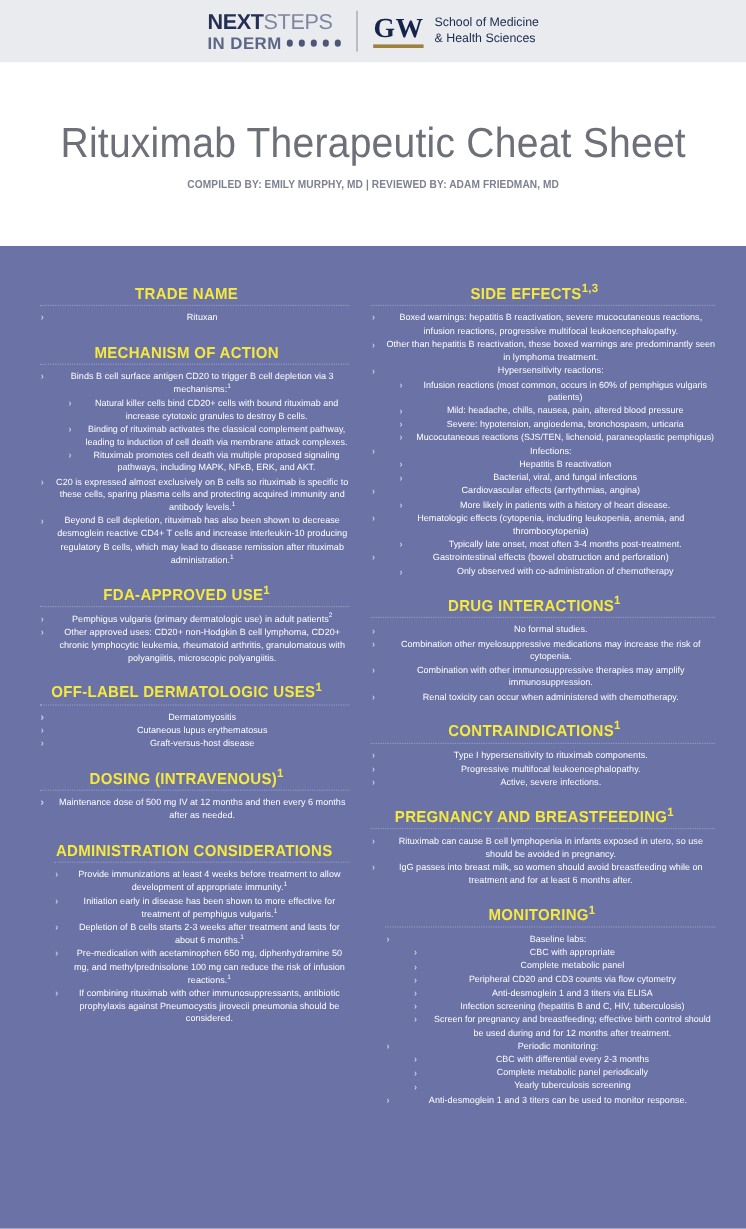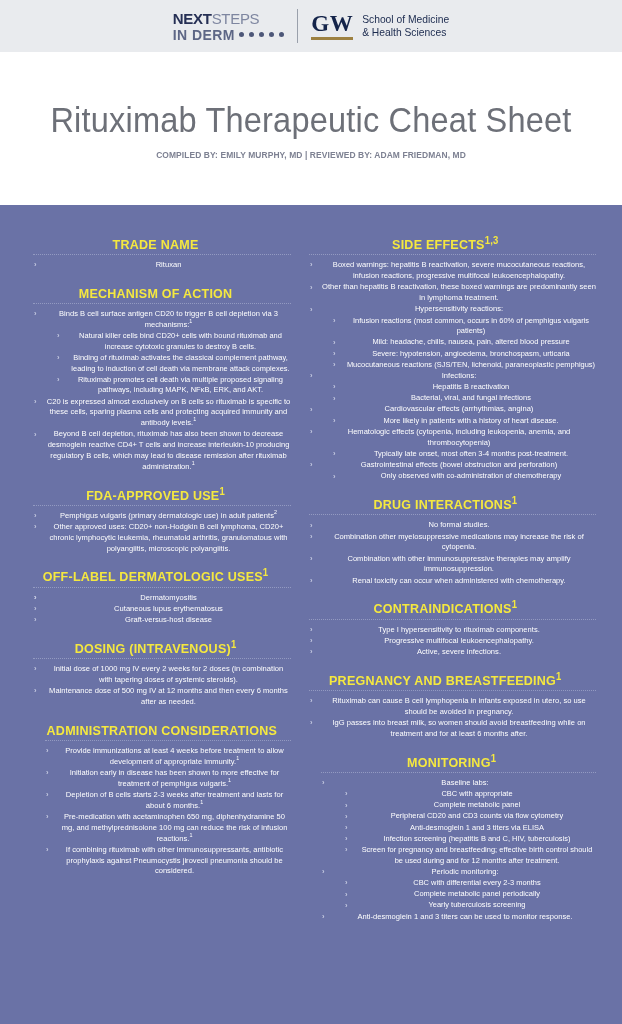--- a/index.html
+++ b/index.html
@@ -28,21 +28,21 @@
     align-items: center;
     gap: 13px;
   }
   .nsd-logo {
     display: flex;
     flex-direction: column;
     align-items: flex-start;
     line-height: 1;
   }
   .nsd-top {
-    font-size: 15px;
+    font-size: 18px;
     letter-spacing: -0.3px;
     font-weight: 700;
   }
   .nsd-next { color: #252f54; }
   .nsd-steps { color: #7e86a0; font-weight: 400; }
   .nsd-bottom {
     display: flex;
     align-items: center;
     gap: 4px;
     margin-top: 2px;
@@ -282,21 +282,21 @@
             <li class="bullet"><span class="chev" style="color: rgb(198, 203, 226);">›</span></li>
             <li class="bullet"><span class="chev" style="color: rgb(198, 203, 226);">›</span><span>Dermatomyositis</span></li>
             <li class="bullet"><span class="chev" style="color: rgb(198, 203, 226);">›</span><span>Cutaneous lupus erythematosus</span></li>
             <li class="bullet"><span class="chev" style="color: rgb(198, 203, 226);">›</span><span>Graft-versus-host disease</span></li>
           </ul>
         </div>
         <div class="section">
           <div class="section-head" style="color: rgb(245, 232, 63);">DOSING (INTRAVENOUS)<sup>1</sup></div>
           <div class="dotted-rule"></div>
           <ul class="bullets">
-            <li class="bullet"><span class="chev" style="color: rgb(198, 203, 226);">›</span><span>Initial dose of 1000 mg IV every 2 weeks for 2 doses (in combination with tapering doses of systemic steroids).</span></li>
+            <li class="bullet"><span class="chev" style="color: rgb(198, 203, 226);">›</span></li>
             <li class="bullet"><span class="chev" style="color: rgb(198, 203, 226);">›</span><span>Maintenance dose of 500 mg IV at 12 months and then every 6 months after as needed.</span></li>
           </ul>
         </div>
         <div class="section">
           <div class="section-head" style="color: rgb(245, 232, 63);">ADMINISTRATION CONSIDERATIONS</div>
           <div class="dotted-rule"></div>
           <ul class="bullets">
             <li class="bullet"><span class="chev" style="color: rgb(198, 203, 226);">›</span><span>Provide immunizations at least 4 weeks before treatment to allow development of appropriate immunity.</span><sup>1</sup></li>
             <li class="bullet"><span class="chev" style="color: rgb(198, 203, 226);">›</span><span>Initiation early in disease has been shown to more effective for treatment of pemphigus vulgaris.</span><sup>1</sup></li>
             <li class="bullet"><span class="chev" style="color: rgb(198, 203, 226);">›</span><span>Depletion of B cells starts 2-3 weeks after treatment and lasts for about 6 months.</span><sup>1</sup></li>

